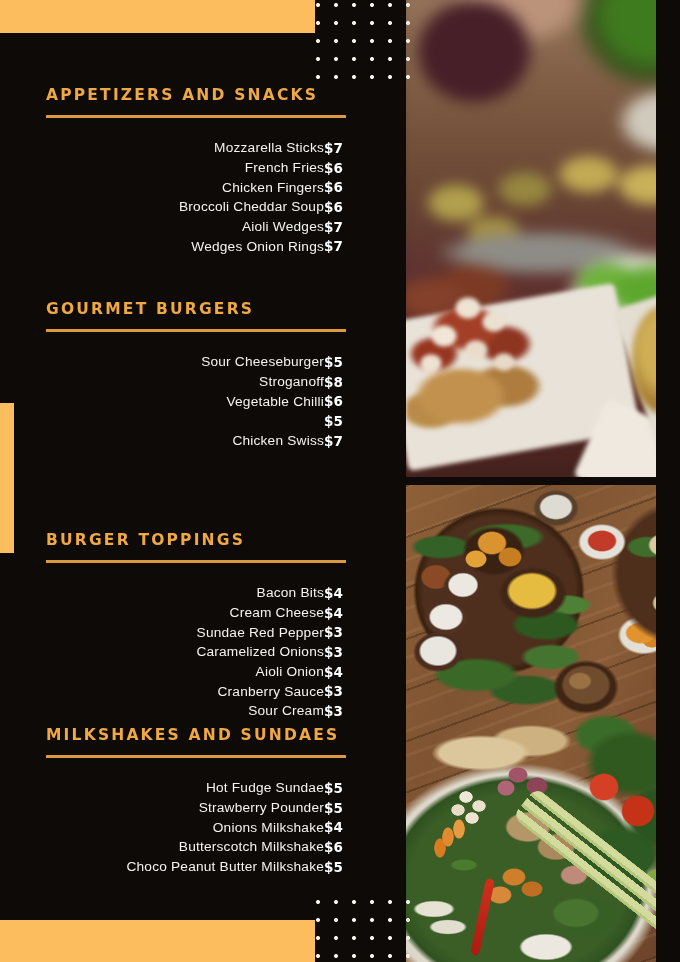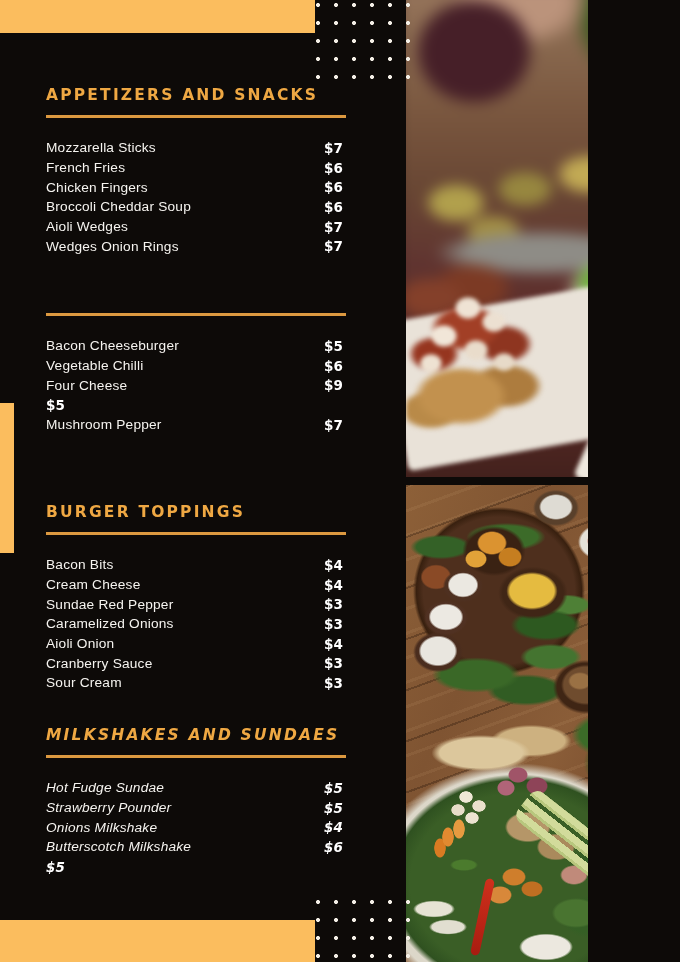--- a/index.html
+++ b/index.html
@@ -1,16 +1,16 @@
 <!DOCTYPE html>
 <html><head>
 <meta charset="utf-8">
 <style>
   html,body{margin:0;padding:0;background:#0d0a08;}
-  .page{position:relative;width:588px;height:962px;background:#0d0a08;overflow:hidden;
+  .page{position:relative;width:656px;height:962px;background:#0d0a08;overflow:hidden;
         font-family:"Liberation Sans",sans-serif;}
 
   
   .bar-top{position:absolute;left:0;top:0;width:315px;height:33px;background:#fbbd5e;z-index:4;}
   .bar-bottom{position:absolute;left:0;top:920px;width:315px;height:42px;background:#fbbd5e;z-index:4;}
   .tab-left{position:absolute;left:0;top:403px;width:14px;height:150px;background:#fbbd5e;z-index:4;}
   .dots{position:absolute;left:309px;width:101px;z-index:5;
         background-image:radial-gradient(circle,#f4efe6 1.7px,rgba(0,0,0,0) 2.3px);
         background-size:18px 18px;}
   .dots-top{top:-4px;height:86px;}
@@ -140,26 +140,26 @@
       radial-gradient(135px 112px at 112px 398px,#3a5e26 80%,#2f5120 92%,rgba(47,81,32,0) 97%),
       radial-gradient(152px 127px at 110px 400px,#dcd7c9 88%,rgba(220,215,201,0) 96%);}
   .p2-lemongrass{position:absolute;left:118px;top:298px;width:195px;height:38px;
       transform:rotate(38deg);transform-origin:left center;border-radius:10px;
       background:repeating-linear-gradient(180deg,#d2db9b 0 7px,#b8c77e 7px 10px,rgba(0,0,0,0) 10px 14px);}
   .p2-chili{position:absolute;left:72px;top:393px;width:9px;height:78px;border-radius:5px;
       transform:rotate(12deg);background:linear-gradient(180deg,#d0301c,#a81c10);}
 
   
   .menu-section{position:absolute;left:46px;width:302px;z-index:6;}
-  .s1{top:87px;} .s2{top:301px;} .s3{top:504px;} .s4{top:727px;font-style:italic;}
+  .s1{top:87px;} .s2{top:301px;} .s3{top:532px;} .s4{top:727px;}
   .title{margin:0;font-family:"DejaVu Sans",sans-serif;font-weight:bold;
          font-size:15.5px;line-height:16px;letter-spacing:2.2px;color:#efa843;}
   .divider{margin-top:12px;width:300px;height:3px;background:#dc9940;}
   .items{list-style:none;margin:20px 0 0 0;padding:0;}
-  .items li{display:flex;justify-content:space-between;align-items:center;height:19.7px;}
+  .items li{display:flex;justify-content:flex-end;align-items:center;height:19.7px;}
   .item-name{font-size:13.7px;letter-spacing:.2px;color:#f6f4f0;}
   .item-price{font-family:"DejaVu Sans",sans-serif;font-weight:bold;font-size:13.5px;
               color:#ffffff;width:24px;text-align:left;}
 </style>
 </head>
 <body>
 
 <div class="page">
 
   <div class="bar-top"></div>
@@ -211,39 +211,40 @@
           <span class="item-price">$7</span>
         </li>
       <li>
           <span class="item-name">Wedges Onion Rings</span>
           <span class="item-price">$7</span>
         </li>
     </ul>
   </section>
 
   <section class="menu-section s2">
+    <h2 class="title">GOURMET BURGERS</h2>
     <div class="divider"></div>
     <ul class="items">
       <li>
-          <span class="item-name">Bacon Cheeseburger</span>
-          <span class="item-price">$5</span>
+          <span class="item-name">Sour Cheeseburger</span>
+          <span class="item-price">$5</span>
+        </li>
+      <li>
+          <span class="item-name">Stroganoff</span>
+          <span class="item-price">$8</span>
         </li>
       <li>
           <span class="item-name">Vegetable Chilli</span>
           <span class="item-price">$6</span>
         </li>
       <li>
-          <span class="item-name">Four Cheese</span>
-          <span class="item-price">$9</span>
-        </li>
-      <li>
-          <span class="item-price">$5</span>
-        </li>
-      <li>
-          <span class="item-name">Mushroom Pepper</span>
+          <span class="item-price">$5</span>
+        </li>
+      <li>
+          <span class="item-name">Chicken Swiss</span>
           <span class="item-price">$7</span>
         </li>
     </ul>
   </section>
 
   <section class="menu-section s3">
     <h2 class="title">BURGER TOPPINGS</h2>
     <div class="divider"></div>
     <ul class="items">
       <li>
@@ -291,18 +292,19 @@
         </li>
       <li>
           <span class="item-name">Onions Milkshake</span>
           <span class="item-price">$4</span>
         </li>
       <li>
           <span class="item-name">Butterscotch Milkshake</span>
           <span class="item-price">$6</span>
         </li>
       <li>
+          <span class="item-name">Choco Peanut Butter Milkshake</span>
           <span class="item-price">$5</span>
         </li>
     </ul>
   </section>
 
 </div>
 
 </body></html>

